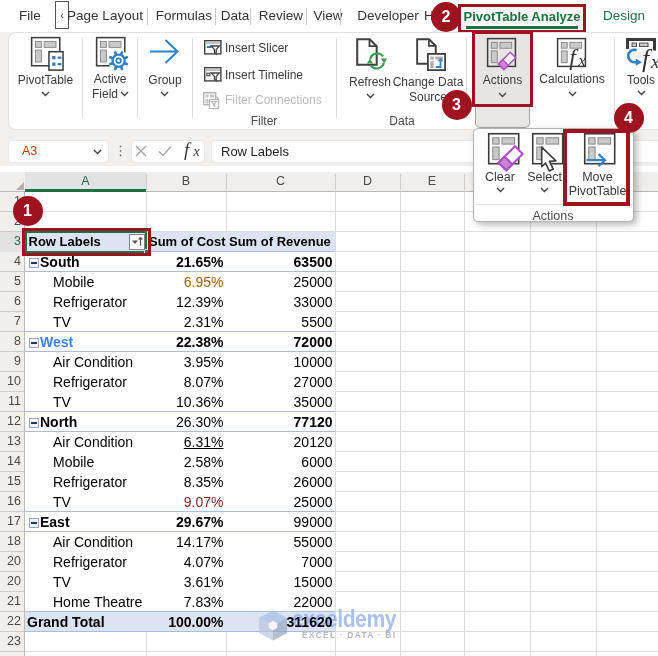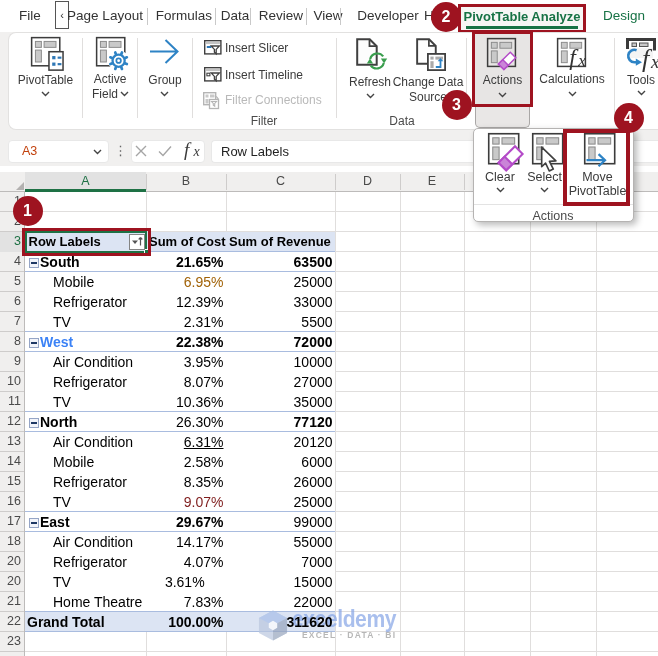--- a/index.html
+++ b/index.html
@@ -332,21 +332,21 @@
 <div class="ab" style="left:40px;top:512px;height:20px;line-height:20px;font-size:14px;color:#000;font-weight:bold;">East</div>
 <div class="ab rt" style="left:146px;top:512px;width:77.5px;height:20px;line-height:20px;font-size:14px;color:#000;font-weight:bold;">29.67%</div>
 <div class="ab rt" style="left:246px;top:512px;width:86.5px;height:20px;line-height:20px;font-size:14px;color:#000;font-weight:normal;">99000</div>
 <div class="ab" style="left:53px;top:532px;height:20px;line-height:20px;font-size:14px;color:#000;">Air Condition</div>
 <div class="ab rt" style="left:146px;top:532px;width:77.5px;height:20px;line-height:20px;font-size:14px;color:#000;">14.17%</div>
 <div class="ab rt" style="left:246px;top:532px;width:86.5px;height:20px;line-height:20px;font-size:14px;color:#000;">55000</div>
 <div class="ab" style="left:53px;top:552px;height:20px;line-height:20px;font-size:14px;color:#000;">Refrigerator</div>
 <div class="ab rt" style="left:146px;top:552px;width:77.5px;height:20px;line-height:20px;font-size:14px;color:#000;">4.07%</div>
 <div class="ab rt" style="left:246px;top:552px;width:86.5px;height:20px;line-height:20px;font-size:14px;color:#000;">7000</div>
 <div class="ab" style="left:53px;top:572px;height:20px;line-height:20px;font-size:14px;color:#000;">TV</div>
-<div class="ab rt" style="left:146px;top:572px;width:77.5px;height:20px;line-height:20px;font-size:14px;color:#000;text-align:center;">3.61%</div>
+<div class="ab rt" style="left:146px;top:572px;width:77.5px;height:20px;line-height:20px;font-size:14px;color:#000;">3.61%</div>
 <div class="ab rt" style="left:246px;top:572px;width:86.5px;height:20px;line-height:20px;font-size:14px;color:#000;">15000</div>
 <div class="ab" style="left:53px;top:592px;height:20px;line-height:20px;font-size:14px;color:#000;">Home Theatre</div>
 <div class="ab rt" style="left:146px;top:592px;width:77.5px;height:20px;line-height:20px;font-size:14px;color:#000;">7.83%</div>
 <div class="ab rt" style="left:246px;top:592px;width:86.5px;height:20px;line-height:20px;font-size:14px;color:#000;">22000</div>
 <div class="ab b" style="left:27px;top:612px;height:20px;line-height:20px;font-size:14px;color:#000;">Grand Total</div>
 <div class="ab rt b" style="left:146px;top:612px;width:77.5px;height:34px;line-height:20px;font-size:14px;color:#000;">100.00%</div>
 <div class="ab rt b" style="left:246px;top:612px;width:86.5px;height:20px;line-height:20px;font-size:14px;color:#000;">311620</div>
 <div class="ab" style="left:25px;top:231px;width:122px;height:22px;border:2px solid #1e7145;box-sizing:border-box;"></div>
 <div class="ab" style="left:144px;top:249px;width:5px;height:5px;background:#1e7145;border:1px solid #fff;box-sizing:content-box;"></div>
 <div class="ab" style="left:129px;top:233.5px;width:16px;height:16px;background:#fff;border:1px solid #848484;box-sizing:border-box;"></div>

